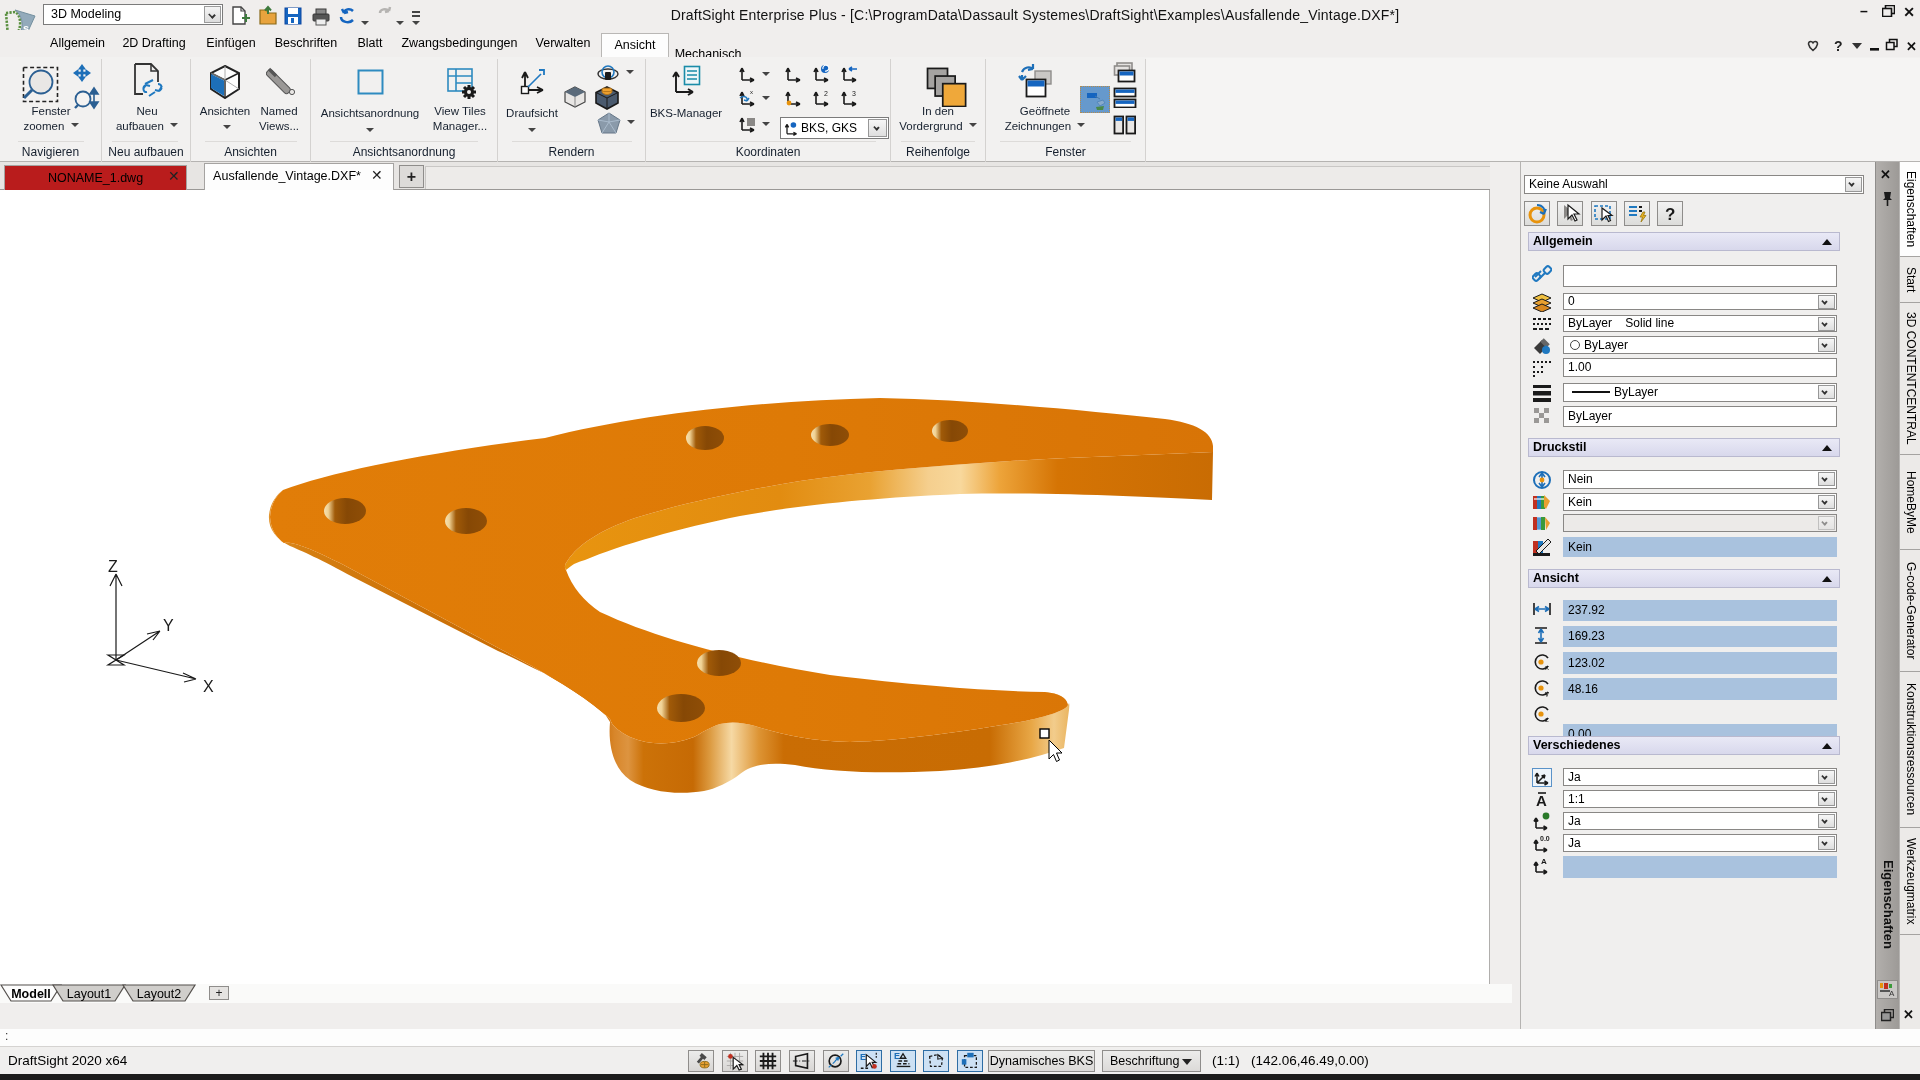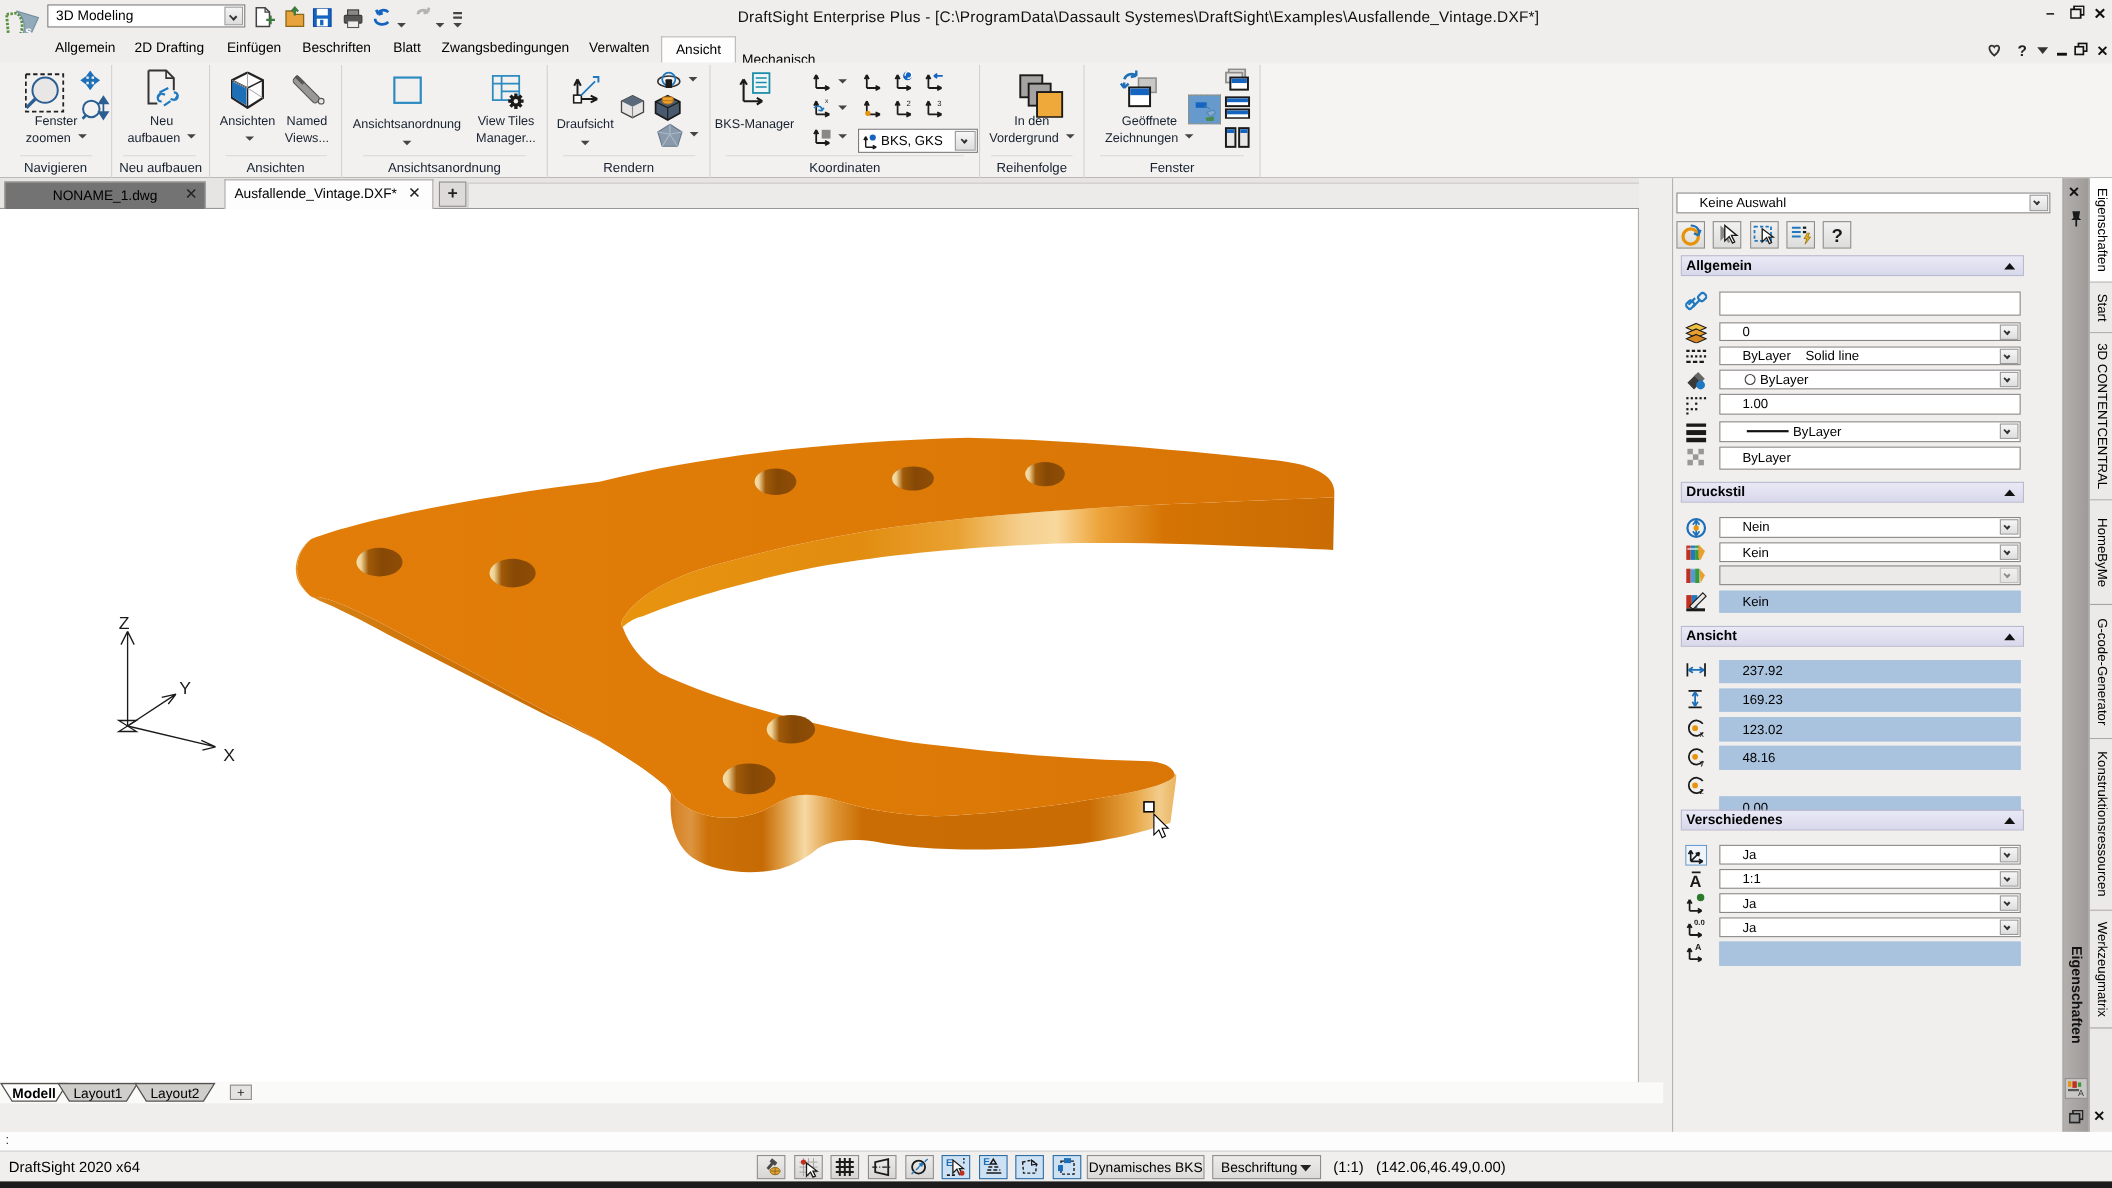--- a/index.html
+++ b/index.html
@@ -30,21 +30,21 @@
 .xmark{position:absolute;font-size:14px;color:#222;}
 #emptytabs{left:425px;top:166px;width:1072px;height:23px;background:#edebe9;border:1px solid #c9c7c5;border-bottom:none;}
 
 #canvas{left:0;top:190px;width:1489px;height:794px;background:#fff;}
 #cscroll{left:1489px;top:190px;width:1px;height:794px;background:#b0aeac;}
 #cgap{left:1490px;top:162px;width:30px;height:842px;background:#f0eeed;}
 
 #rpanel{left:1520px;top:162px;width:355px;height:867px;background:#f0efee;border-left:1px solid #b5b3b1;}
 .sect{position:absolute;left:7px;width:312px;height:19px;background:linear-gradient(#e9e9f6,#d8d8ec);border:1px solid #b9b9cf;font-size:12.5px;font-weight:bold;color:#000;line-height:17px;padding-left:4px;}
 .sect .up{position:absolute;right:7px;top:6px;width:0;height:0;border-left:5px solid transparent;border-right:5px solid transparent;border-bottom:6px solid #111;}
-.fld{position:absolute;left:42px;width:274px;height:18px;background:#fff;border:1px solid #898785;font-size:12px;color:#000;line-height:16px;padding-left:20px;white-space:nowrap;}
+.fld{position:absolute;left:42px;width:274px;height:18px;background:#fff;border:1px solid #898785;font-size:12px;color:#000;line-height:16px;padding-left:4px;white-space:nowrap;}
 .fld.blue{background:#a9c2de;border:1px solid #a9c2de;}
 .fld.dis{background:#eceae8;color:#777;}
 .dd{position:absolute;right:1px;top:1px;width:17px;height:14px;background:linear-gradient(#f6f6f6,#dedede);border:1px solid #979797;}
 .dd .chev{left:3px;top:3px;width:5px;height:5px;}
 .tbtn{position:absolute;top:201px;width:26px;height:25px;background:linear-gradient(#f2f2f2,#dcdcda);border:1px solid #8f8d8b;}
 
 #vstrip{left:1875px;top:162px;width:24px;height:867px;background:linear-gradient(90deg,#b2afac,#9d9a97);border-left:1px solid #8f8d8b;}
 #vtabs{left:1899px;top:162px;width:21px;height:867px;background:#eceae8;border-left:1px solid #b5b3b1;}
 .vtab{position:absolute;left:0;width:21px;background:#eceae8;border-bottom:1px solid #a5a3a1;writing-mode:vertical-rl;font-size:12px;color:#000;text-align:center;}
 .vtab.active{background:#fdfdfd;}
@@ -333,21 +333,21 @@
 <div class="gline" style="left:18px;top:141px;width:66px"></div>
 <div class="gline" style="left:112px;top:141px;width:66px"></div>
 <div class="gline" style="left:205px;top:141px;width:92px"></div>
 <div class="gline" style="left:330px;top:141px;width:148px"></div>
 <div class="gline" style="left:512px;top:141px;width:120px"></div>
 <div class="gline" style="left:660px;top:141px;width:216px"></div>
 <div class="gline" style="left:901px;top:141px;width:74px"></div>
 <div class="gline" style="left:1000px;top:141px;width:131px"></div>
 
 <div class="abs" id="doctabs"></div>
-<div class="dtab" style="left:4px;top:165px;width:183px;height:25px;background:#737373;border:1px solid #a5a3a1;border-bottom:none;line-height:24px">NONAME_1.dwg</div>
+<div class="dtab" style="left:4px;top:165px;width:183px;height:25px;background:#b91c1c;border:1px solid #a5a3a1;border-bottom:none;line-height:24px">NONAME_1.dwg</div>
 <div class="xmark" style="left:168px;top:168px">✕</div>
 <div class="dtab" style="left:204px;top:163px;width:190px;height:27px;background:#fdfdfd;border:1px solid #a5a3a1;border-bottom:none;line-height:25px;padding-right:24px">Ausfallende_Vintage.DXF*</div>
 <div class="xmark" style="left:371px;top:167px">✕</div>
 <div class="abs" style="left:399px;top:165px;width:25px;height:23px;background:#dddbd9;border:1px solid #8f8d8b;text-align:center;font-size:16px;font-weight:bold;line-height:21px;color:#222">+</div>
 <div class="abs" id="emptytabs"></div>
 <div class="abs" id="canvas"></div>
 <div class="abs" id="cscroll"></div>
 <div class="abs" id="cgap"></div>
 
 <svg class="abs" style="left:0;top:190px" width="1489" height="794" viewBox="0 190 1489 794">

